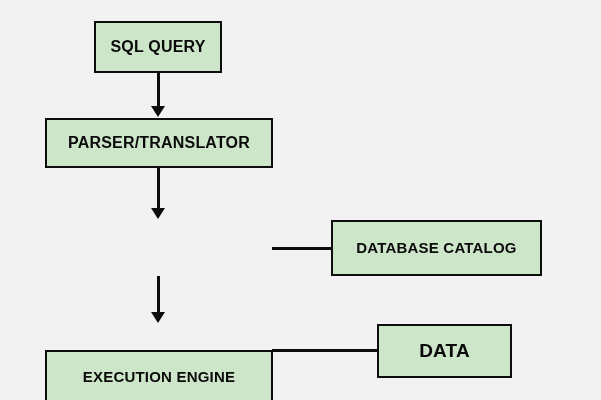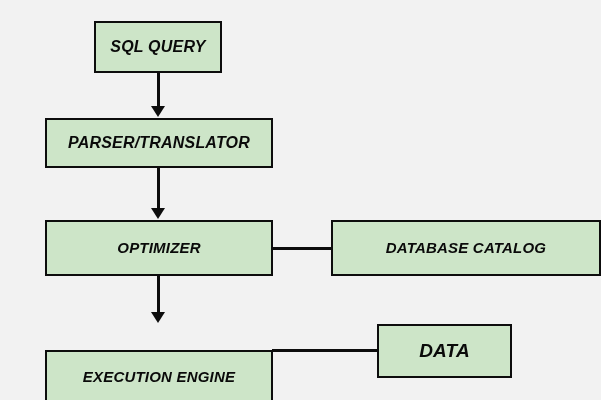--- a/index.html
+++ b/index.html
@@ -26,32 +26,31 @@
     border: 2px solid #0d0d0d;
     display: flex;
     align-items: center;
     justify-content: center;
     color: #0a0a0a;
     font-weight: bold;
     letter-spacing: 0.2px;
     text-align: center;
     line-height: 1.1;
     user-select: none;
-    font-style: italic;
   }
   .node-label {
     display: block;
     white-space: nowrap;
   }
 
   
   #node-sql-query      { left: 94px;  top: 21px;  width: 128px; height: 52px;  font-size: 16px; }
   #node-parser         { left: 45px;  top: 118px; width: 228px; height: 50px;  font-size: 16px; }
   #node-optimizer      { left: 45px;  top: 220px; width: 228px; height: 56px;  font-size: 15px; }
-  #node-db-catalog     { left: 331px; top: 220px; width: 270px; height: 56px;  font-size: 15px; }
+  #node-db-catalog     { left: 331px; top: 220px; width: 211px; height: 56px;  font-size: 15px; }
   #node-exec-engine    { left: 45px;  top: 324px; width: 228px; height: 54px;  font-size: 15px; margin-top: 26px; }
   #node-data           { left: 377px; top: 324px; width: 135px; height: 54px;  font-size: 19px; }
 
   
   .conn-line {
     position: absolute;
     background: #0d0d0d;
   }
   .conn-v { width: 3px; }
   .conn-h { height: 3px; }
@@ -93,23 +92,20 @@
   <div class="conn-line conn-h" id="conn-exec-to-data-line"></div>
 
   <div class="node" id="node-sql-query">
     <span class="node-label">SQL QUERY</span>
   </div>
 
   <div class="node" id="node-parser">
     <span class="node-label">PARSER/TRANSLATOR</span>
   </div>
 
-  <div class="node" id="node-optimizer">
-    <span class="node-label">OPTIMIZER</span>
-  </div>
 
   <div class="node" id="node-db-catalog">
     <span class="node-label">DATABASE CATALOG</span>
   </div>
 
   <div class="node" id="node-exec-engine">
     <span class="node-label">EXECUTION ENGINE</span>
   </div>
 
   <div class="node" id="node-data">

